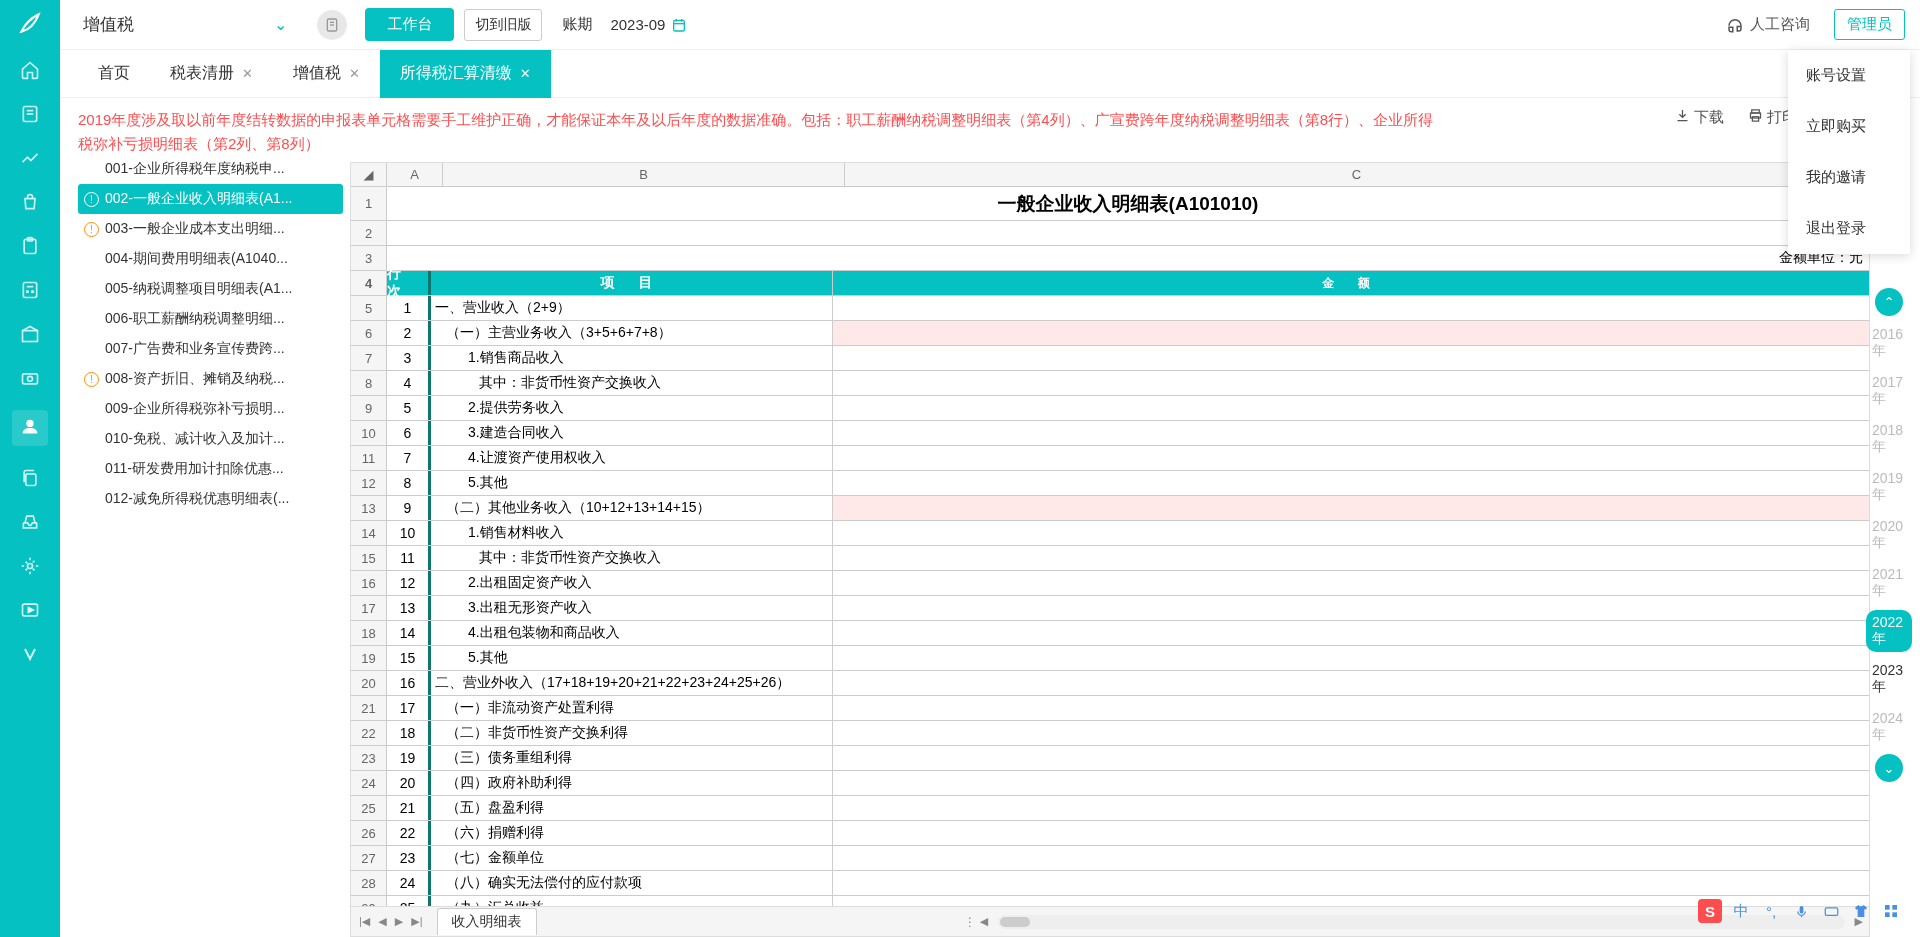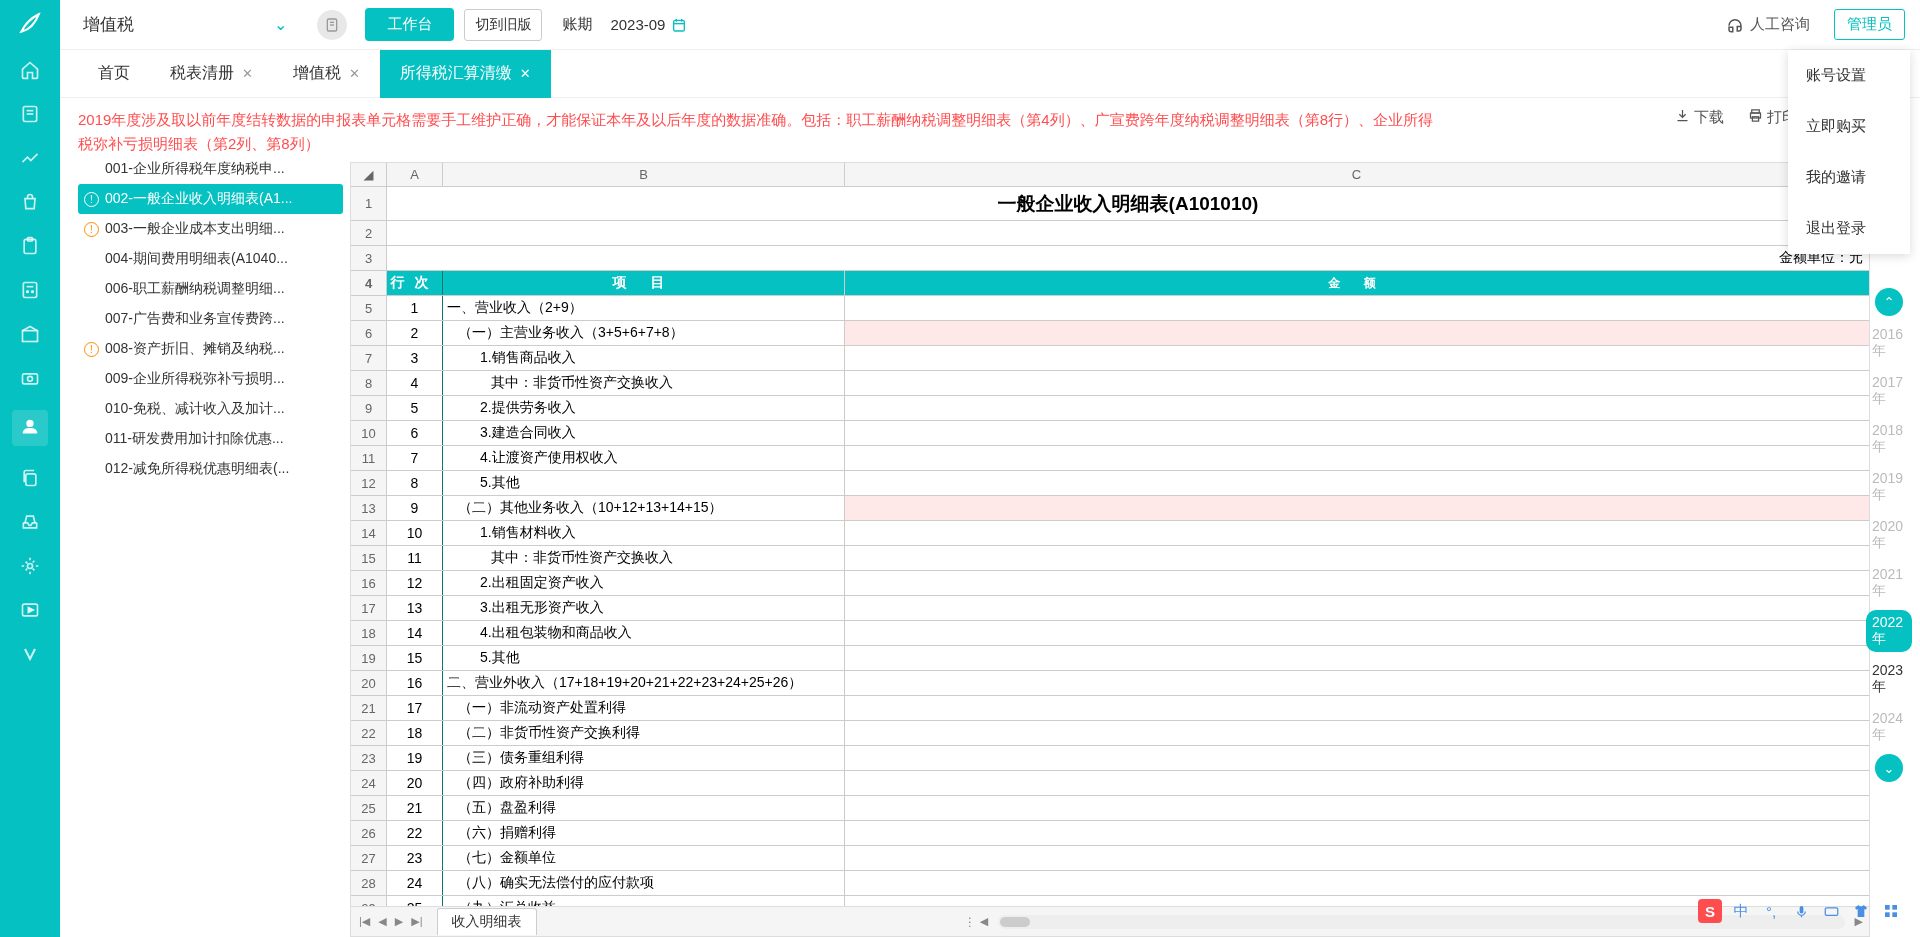--- a/index.html
+++ b/index.html
@@ -34,21 +34,21 @@
 .form-item.selected { background: #05c1c1; color: #fff; border-radius: 3px; }
 .form-item .warn-ico { width: 15px; height: 15px; border: 1.5px solid #ff8c00; border-radius: 50%; display: inline-flex; align-items: center; justify-content: center; font-size: 10px; color: #ff8c00; flex-shrink: 0; }
 .form-item.selected .warn-ico { border-color: #fff; color: #fff; }
 .sheet-area { position: absolute; left: 290px; top: 64px; right: 50px; bottom: 0; border: 1px solid #ddd; background: #fff; }
 .col-headers { display: flex; height: 24px; background: #f5f5f5; border-bottom: 1px solid #ccc; }
 .col-header { border-right: 1px solid #ccc; display: flex; align-items: center; justify-content: center; font-size: 13px; color: #666; }
 .ch-r { width: 36px; } .ch-a { width: 56px; } .ch-b { width: 402px; } .ch-c { width: 154px; flex: 1; }
 .rows { overflow-y: auto; height: calc(100% - 54px); }
 .row { display: flex; height: 25px; border-bottom: 1px solid #ccc; }
 .row-num { width: 36px; border-right: 1px solid #ccc; background: #f5f5f5; display: flex; align-items: center; justify-content: center; font-size: 13px; color: #666; }
-.cell-a { width: 56px; border-right: 1px solid #0f766e; display: flex; align-items: center; justify-content: center; font-size: 14px; }
+.cell-a { width: 44px; border-right: 3px solid #0f766e; display: flex; align-items: center; justify-content: center; font-size: 14px; }
 .cell-b { width: 402px; border-right: 1px solid #ccc; display: flex; align-items: center; font-size: 14px; padding: 0 4px; }
 .cell-c { width: 154px; flex: 1; display: flex; align-items: center; font-size: 12px; }
 .title-row .cell-merged { flex: 1; display: flex; align-items: center; justify-content: center; font-size: 19px; font-weight: bold; }
 .unit-row .cell-merged { flex: 1; display: flex; align-items: center; justify-content: flex-end; font-size: 14px; padding-right: 6px; }
 .header-row { background: #05c1c1; color: #fff; font-weight: bold; }
 .header-row .cell-a, .header-row .cell-b, .header-row .cell-c { justify-content: center; letter-spacing: 10px; }
 .pink { background: #ffe8e8; }
 .sheet-tabs { position: absolute; bottom: 0; left: 0; right: 0; height: 30px; background: #f5f5f5; border-top: 1px solid #ddd; display: flex; align-items: center; }
 .sheet-nav { display: flex; padding: 0 6px; gap: 4px; }
 .sheet-nav span { font-size: 11px; color: #888; cursor: pointer; padding: 2px; }
@@ -253,20 +253,24 @@
         <div class="form-item">
           <span class="warn-ico">!</span>
           <span style="overflow: hidden; text-overflow: ellipsis;">003-一般企业成本支出明细...</span>
         </div>
         <div class="form-item">
           <span style="width: 15px; flex-shrink: 0;"></span>
           <span style="overflow: hidden; text-overflow: ellipsis;">004-期间费用明细表(A1040...</span>
         </div>
         <div class="form-item">
           <span style="width: 15px; flex-shrink: 0;"></span>
+          <span style="overflow: hidden; text-overflow: ellipsis;">005-纳税调整项目明细表(A1...</span>
+        </div>
+        <div class="form-item">
+          <span style="width: 15px; flex-shrink: 0;"></span>
           <span style="overflow: hidden; text-overflow: ellipsis;">006-职工薪酬纳税调整明细...</span>
         </div>
         <div class="form-item">
           <span style="width: 15px; flex-shrink: 0;"></span>
           <span style="overflow: hidden; text-overflow: ellipsis;">007-广告费和业务宣传费跨...</span>
         </div>
         <div class="form-item">
           <span class="warn-ico">!</span>
           <span style="overflow: hidden; text-overflow: ellipsis;">008-资产折旧、摊销及纳税...</span>
         </div>

